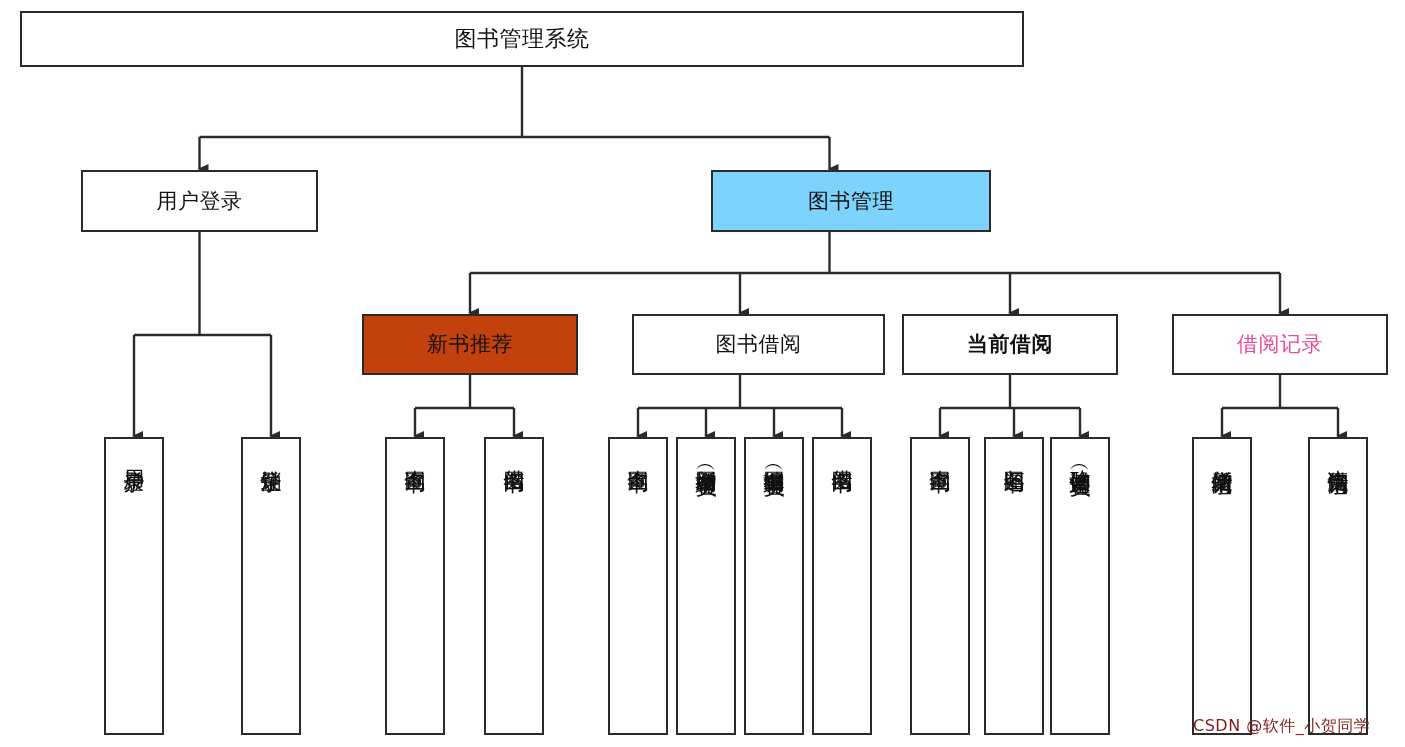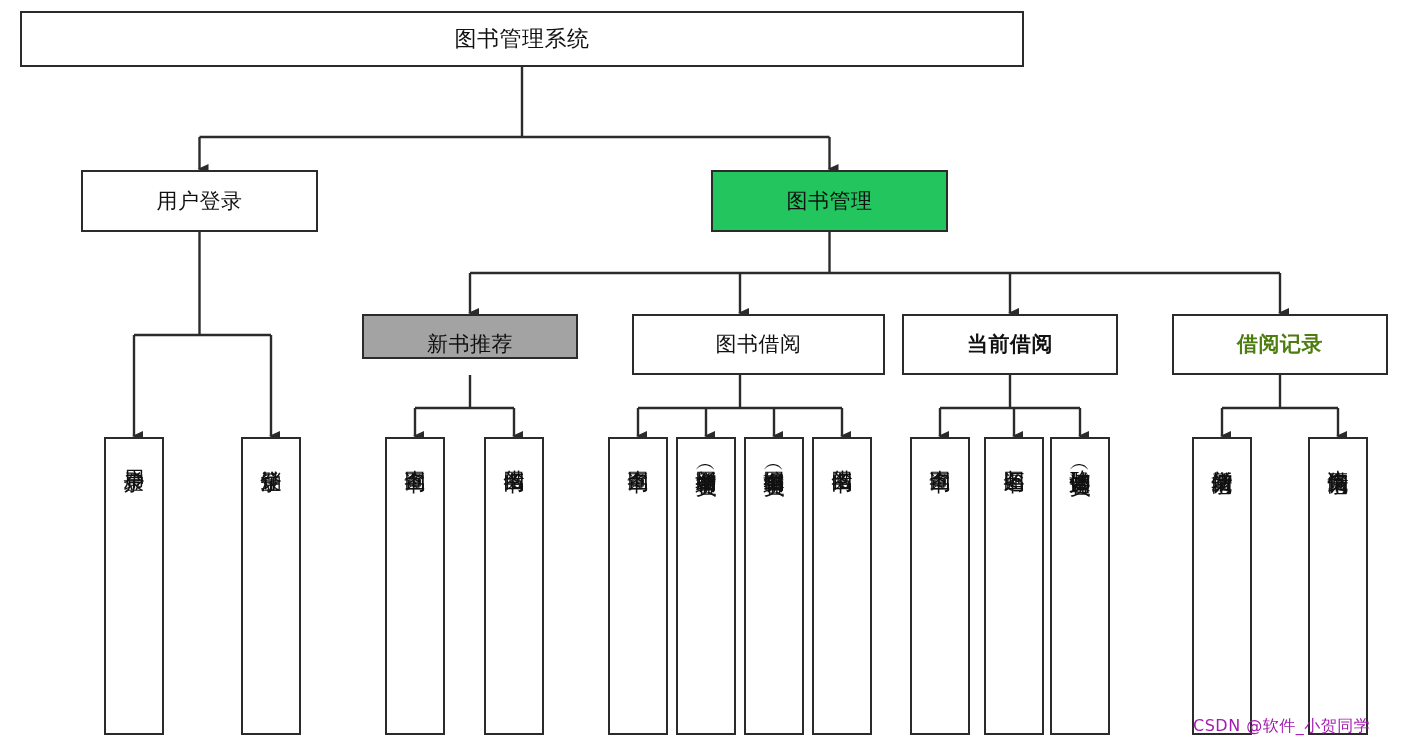--- a/index.html
+++ b/index.html
@@ -31,21 +31,21 @@
     writing-mode:vertical-rl;
     text-orientation:upright;
     font-size:21px;
     line-height:1.34;
     letter-spacing:1px;
     white-space:nowrap;
   }
   #watermark{
     position:absolute;
     font-size:16px;
-    color:#a21caf;
+    color:#7f1d1d;
     letter-spacing:.5px;
     white-space:nowrap;
     pointer-events:none;
   }
 </style>
 </head>
 <body>
 
 <div id="stage">
   <svg id="wires" viewBox="0 0 1405 747">
@@ -91,34 +91,34 @@
       </g>
   </svg>
 
   <div id="nodes">
       <div class="node root" style="left: 20px; top: 11px; width: 1004px; height: 56px; border-color: rgb(43, 43, 43); background: rgb(255, 255, 255);">
         <span class="lbl" style="color: rgb(17, 17, 17);">图书管理系统</span>
       </div>
       <div class="node" style="left: 81px; top: 170px; width: 237px; height: 62px; border-color: rgb(43, 43, 43); background: rgb(255, 255, 255);">
         <span class="lbl" style="color: rgb(17, 17, 17);">用户登录</span>
       </div>
-      <div class="node" style="left: 711px; top: 170px; width: 237px; height: 62px; border-color: rgb(43, 43, 43); background: #22c55e;">
+      <div class="node" style="left: 711px; top: 170px; width: 280px; height: 62px; border-color: rgb(43, 43, 43); background: #7dd3fc;">
         <span class="lbl" style="color: rgb(17, 17, 17);">图书管理</span>
       </div>
-      <div class="node" style="left: 362px; top: 314px; width: 216px; height: 45px; border-color: rgb(43, 43, 43); background: #a3a3a3; align-items: flex-end;">
+      <div class="node" style="left: 362px; top: 314px; width: 216px; height: 61px; border-color: rgb(43, 43, 43); background: #c2410c;">
         <span class="lbl" style="color: rgb(17, 17, 17);">新书推荐</span>
       </div>
       <div class="node" style="left: 632px; top: 314px; width: 253px; height: 61px; border-color: rgb(43, 43, 43); background: rgb(255, 255, 255);">
         <span class="lbl" style="color: rgb(17, 17, 17);">图书借阅</span>
       </div>
       <div class="node" style="left: 902px; top: 314px; width: 216px; height: 61px; border-color: rgb(43, 43, 43); background: rgb(255, 255, 255);">
         <span class="lbl" style="color: rgb(17, 17, 17); font-weight: bold;">当前借阅</span>
       </div>
       <div class="node" style="left: 1172px; top: 314px; width: 216px; height: 61px; border-color: rgb(43, 43, 43); background: rgb(255, 255, 255);">
-        <span class="lbl" style="color: #4d7c0f; font-weight: bold;">借阅记录</span>
+        <span class="lbl" style="color: #ec4899;">借阅记录</span>
       </div>
       <div class="node leaf" style="left: 104px; top: 437px; width: 60px; height: 298px; border-color: rgb(43, 43, 43); background: rgb(255, 255, 255);">
         <span class="lbl" style="color: rgb(17, 17, 17);">用户登录</span>
       </div>
       <div class="node leaf" style="left: 241px; top: 437px; width: 60px; height: 298px; border-color: rgb(43, 43, 43); background: rgb(255, 255, 255);">
         <span class="lbl" style="color: rgb(17, 17, 17);">注销登录</span>
       </div>
       <div class="node leaf" style="left: 385px; top: 437px; width: 60px; height: 298px; border-color: rgb(43, 43, 43); background: rgb(255, 255, 255);">
         <span class="lbl" style="color: rgb(17, 17, 17);">查询图书</span>
       </div>

